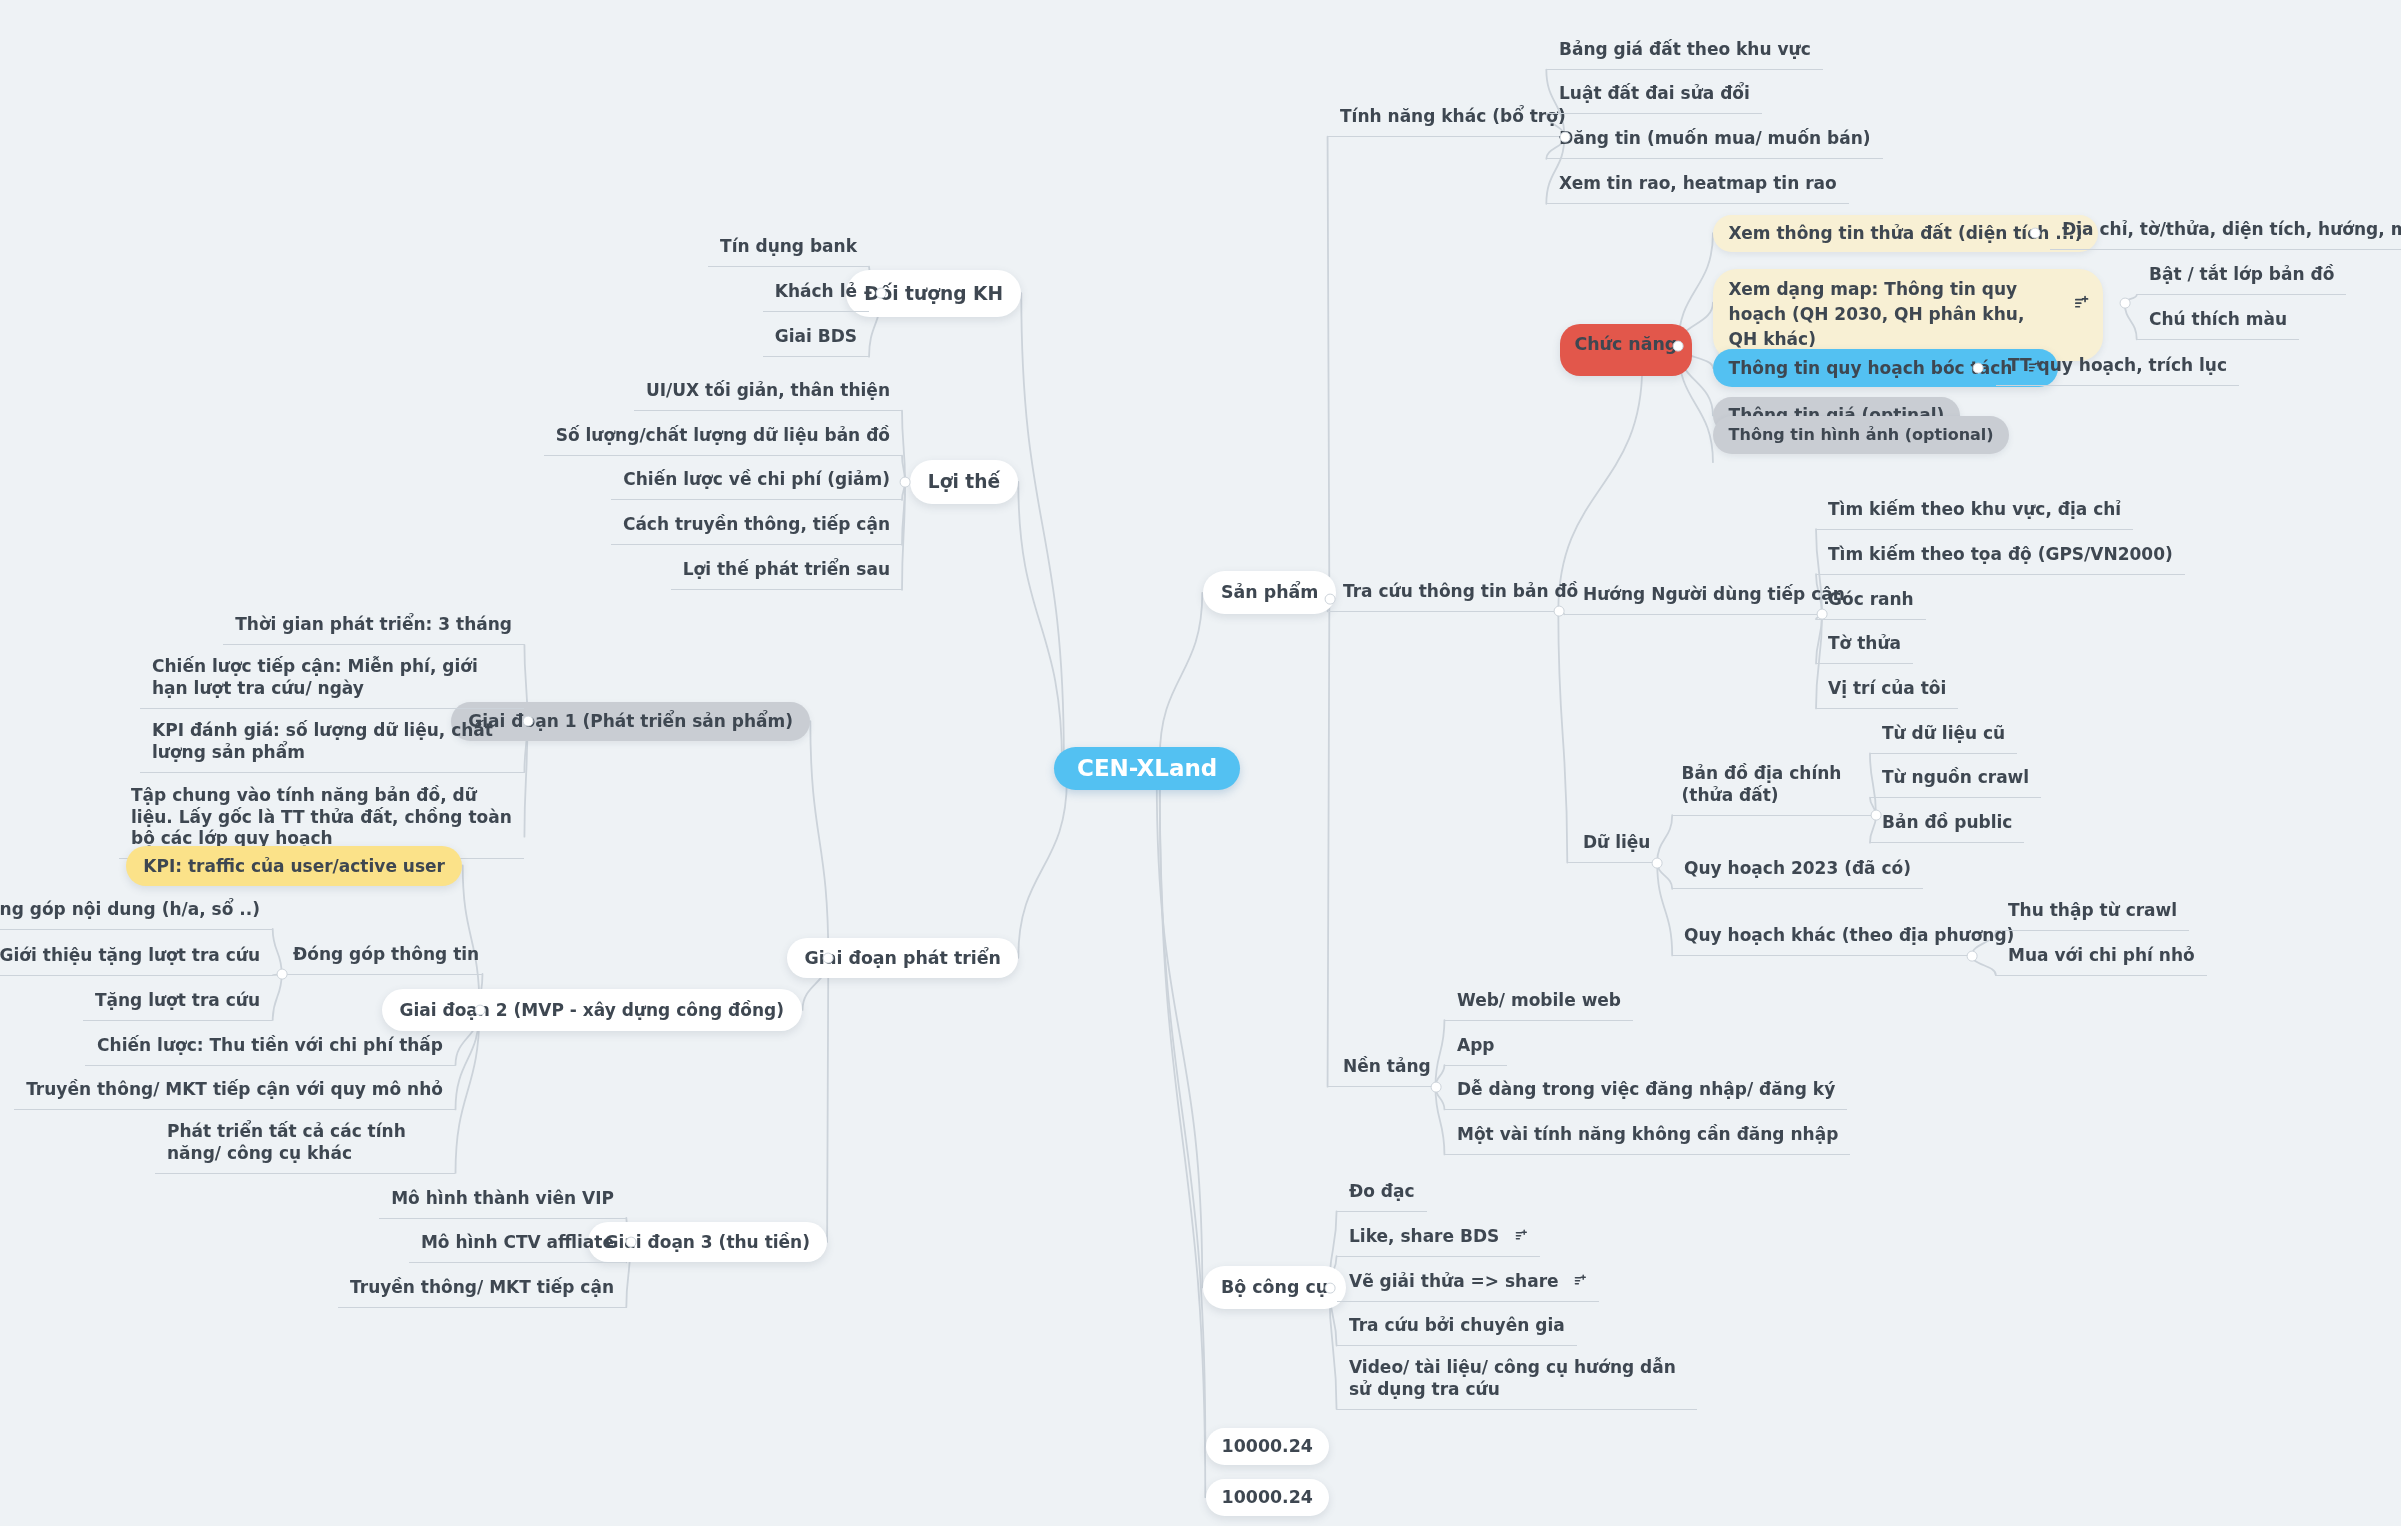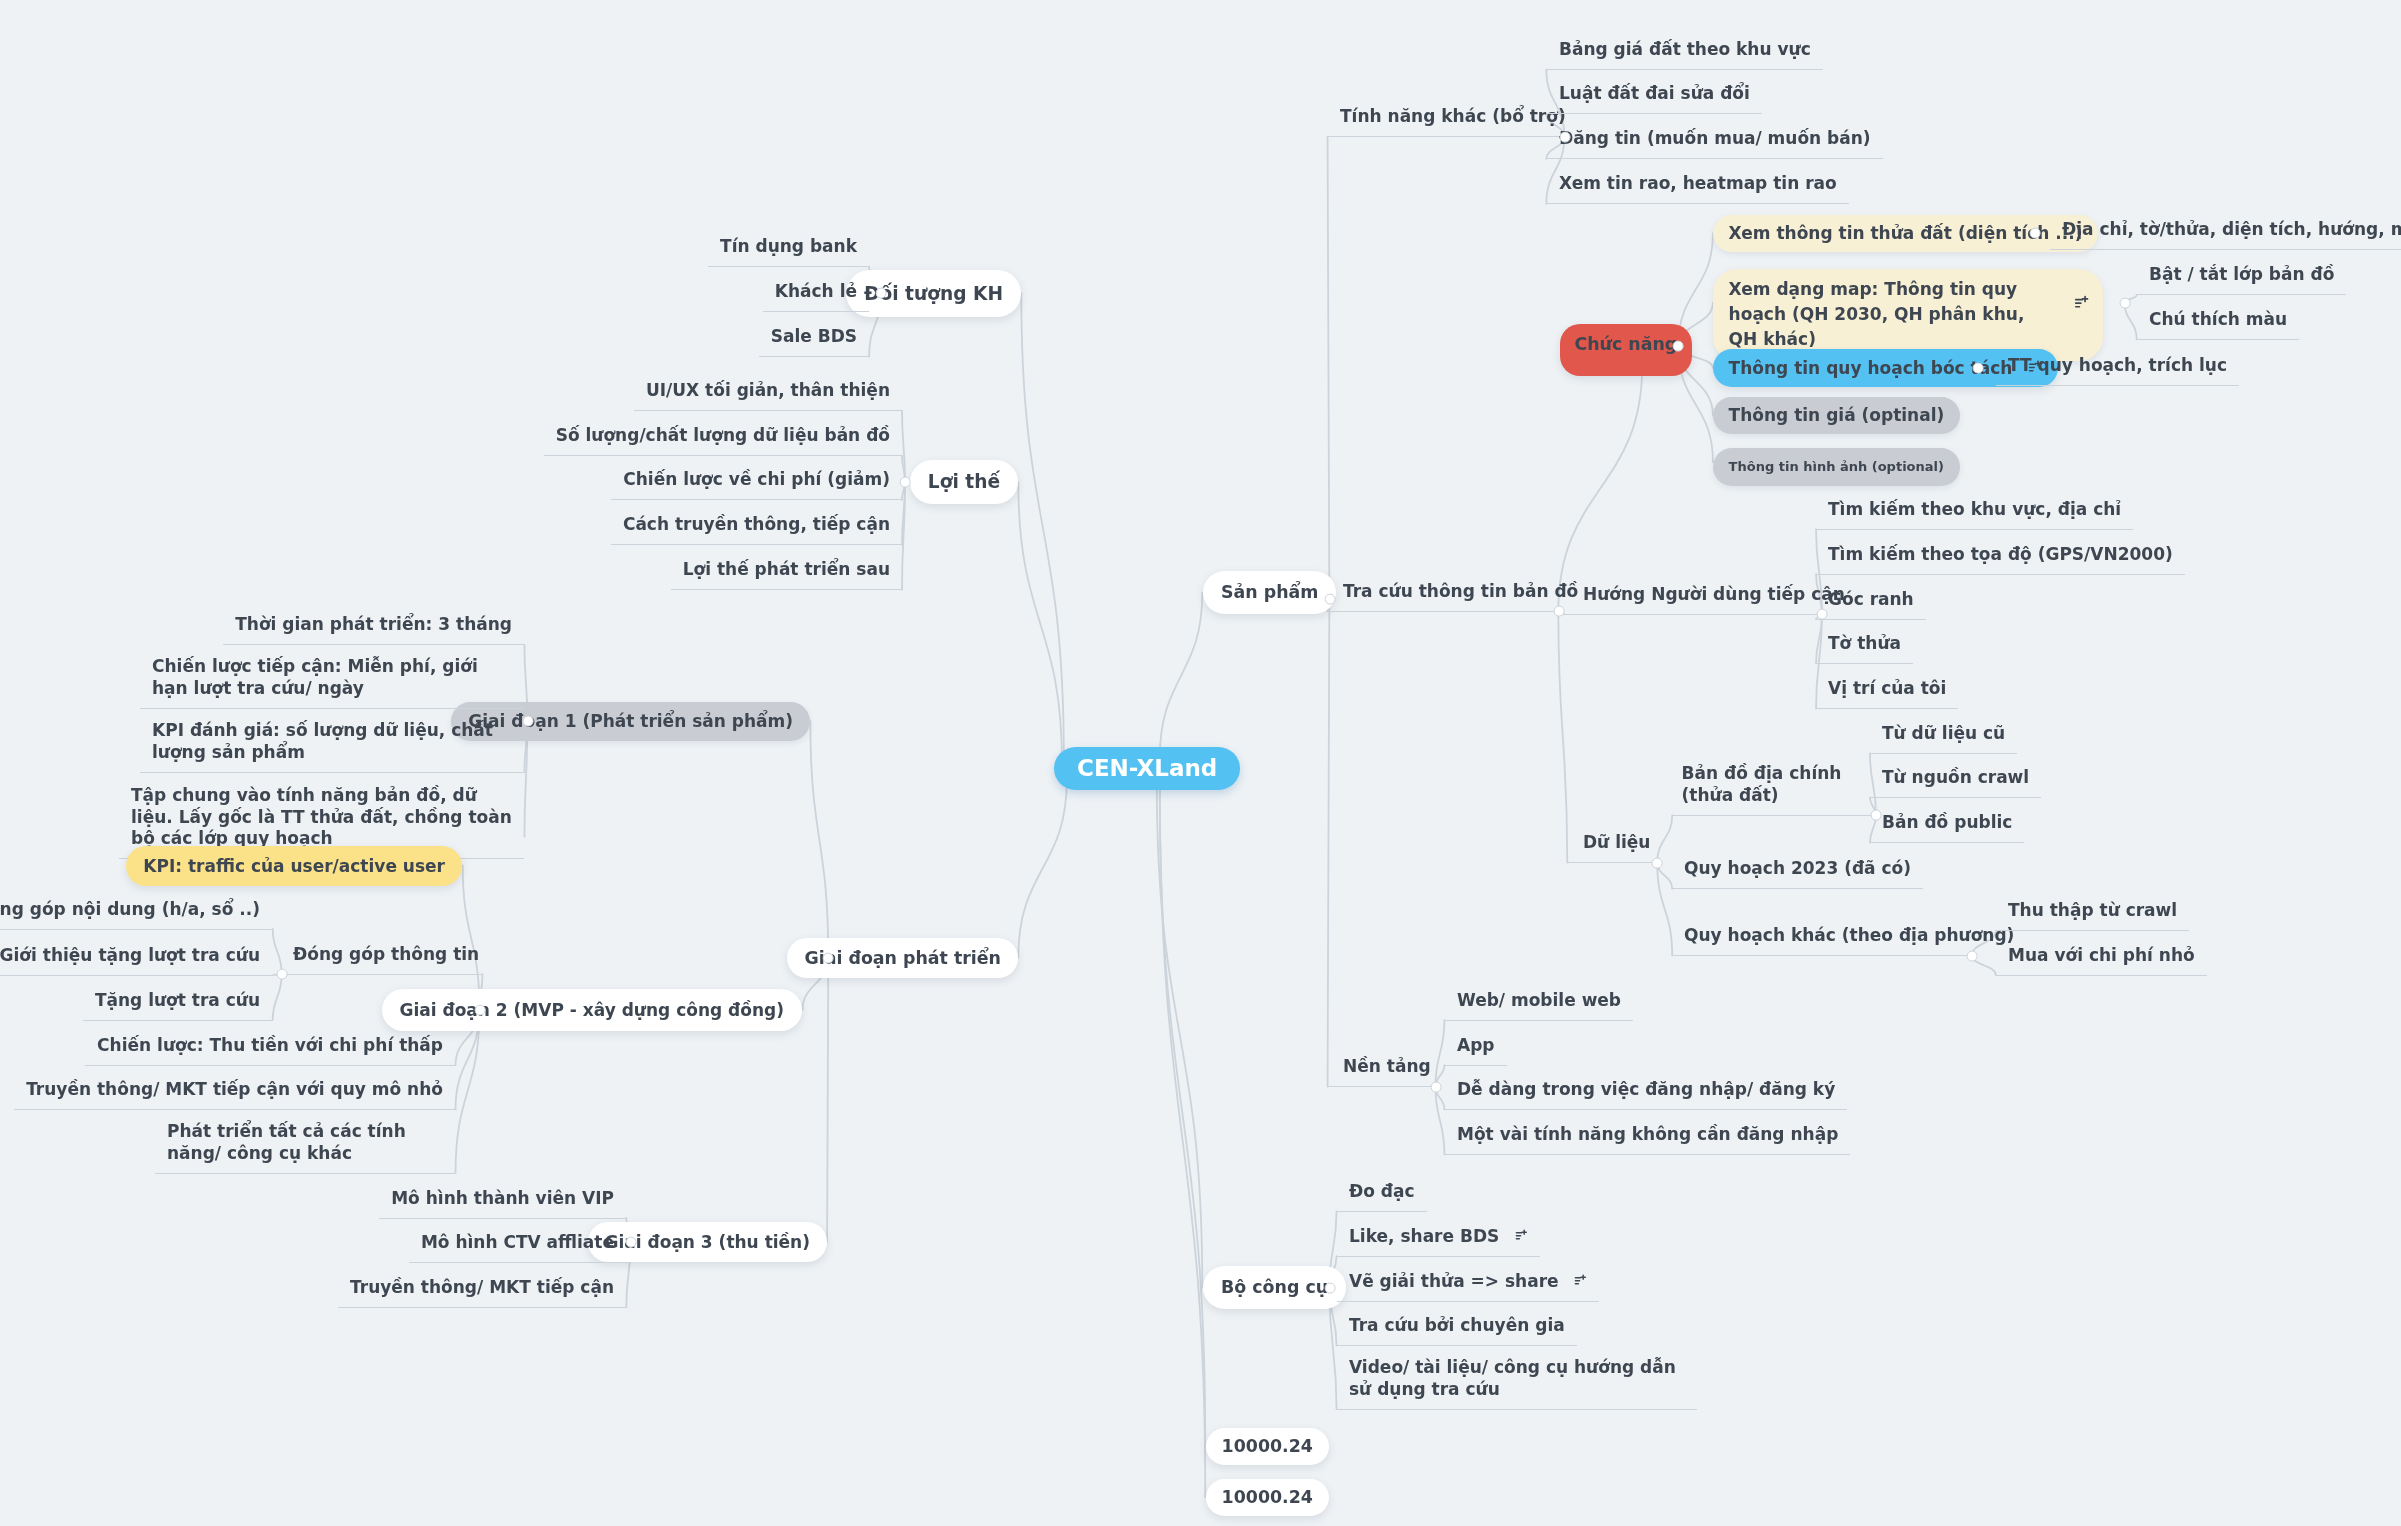--- a/index.html
+++ b/index.html
@@ -164,21 +164,21 @@
   <span class="nicon">
     <svg width="15.6" height="15.6" viewBox="0 0 24 24">
           <path d="M4 8h9M4 13h7M4 18h5" stroke="#3e4751" stroke-width="2.4" fill="none" stroke-linecap="round"></path>
           <path d="M17 3.5v7M13.5 7h7" stroke="#3e4751" stroke-width="2.4" stroke-linecap="round"></path>
         </svg>
   </span>
 </div>
 <div class="t" style="left:1996px;top:355px;">TT quy hoạch, trích lục</div>
 
 <div class="pill gray" style="left:1713px;top:397px;height:37px;line-height:37px;border-radius:18.6px;padding:0 15.6px;font-size:17px;">Thông tin giá (optinal)</div>
-<div class="pill gray" style="left:1713px;top:448px;height:38px;line-height:38px;border-radius:19px;padding:0 15.6px;font-size:13px;">Thông tin hình ảnh (optional)</div>
+<div class="pill gray" style="left:1713px;top:416px;height:38px;line-height:38px;border-radius:19px;padding:0 15.6px;font-size:16px;">Thông tin hình ảnh (optional)</div>
 
 <div class="t" style="left:1565px;top:584px;width:258px;padding-left:18px;">Hướng Người dùng tiếp cận</div>
 <div class="t" style="left:1816px;top:499px;">Tìm kiếm theo khu vực, địa chỉ</div>
 <div class="t" style="left:1816px;top:544px;text-align:center;">Tìm kiếm theo tọa độ (GPS/VN2000)</div>
 <div class="t" style="left:1816px;top:589px;">Góc ranh</div>
 <div class="t" style="left:1816px;top:633px;">Tờ thửa</div>
 <div class="t" style="left:1816px;top:678px;">Vị trí của tôi</div>
 
 <div class="t" style="left:1568px;top:832px;width:90px;padding-left:15px;">Dữ liệu</div>
 <div class="t wrap" style="left:1672px;top:763px;width:204px;padding:0 9.6px 8.4px;">Bản đồ địa chính (thửa đất)</div>
@@ -218,21 +218,21 @@
 </div>
 <div class="t" style="left:1337px;top:1315px;">Tra cứu bởi chuyên gia</div>
 <div class="t wrap" style="left:1337px;top:1357px;width:360px;">Video/ tài liệu/ công cụ hướng dẫn sử dụng tra cứu</div>
 
 <div class="pill" style="left:1206px;top:1428px;height:37px;line-height:37px;padding:0 15.6px;">10000.24</div>
 <div class="pill" style="left:1206px;top:1479px;height:37px;line-height:37px;padding:0 15.6px;">10000.24</div>
 
 <div class="pill" style="right:1380px;top:270px;height:47px;line-height:47px;font-size:18.6px;">Đối tượng KH</div>
 <div class="t tr" style="right:1532px;top:236px;">Tín dụng bank</div>
 <div class="t tr" style="right:1532px;top:281px;">Khách lẻ</div>
-<div class="t tr" style="right:1532px;top:326px;">Sale BDS</div>
+<div class="t tr" style="right:1532px;top:326px;">Giai BDS</div>
 
 <div class="pill" style="right:1383px;top:460px;height:44px;line-height:44px;font-size:18.6px;">Lợi thế</div>
 <div class="t tr" style="right:1499px;top:380px;">UI/UX tối giản, thân thiện</div>
 <div class="t tr" style="right:1499px;top:425px;">Số lượng/chất lượng dữ liệu bản đồ</div>
 <div class="t tr" style="right:1499px;top:469px;">Chiến lược về chi phí (giảm)</div>
 <div class="t tr" style="right:1499px;top:514px;">Cách truyền thông, tiếp cận</div>
 <div class="t tr" style="right:1499px;top:559px;">Lợi thế phát triển sau</div>
 
 <div class="pill" style="right:1383px;top:938px;height:40px;line-height:40px;padding:0 17px;">Giai đoạn phát triển</div>
 

